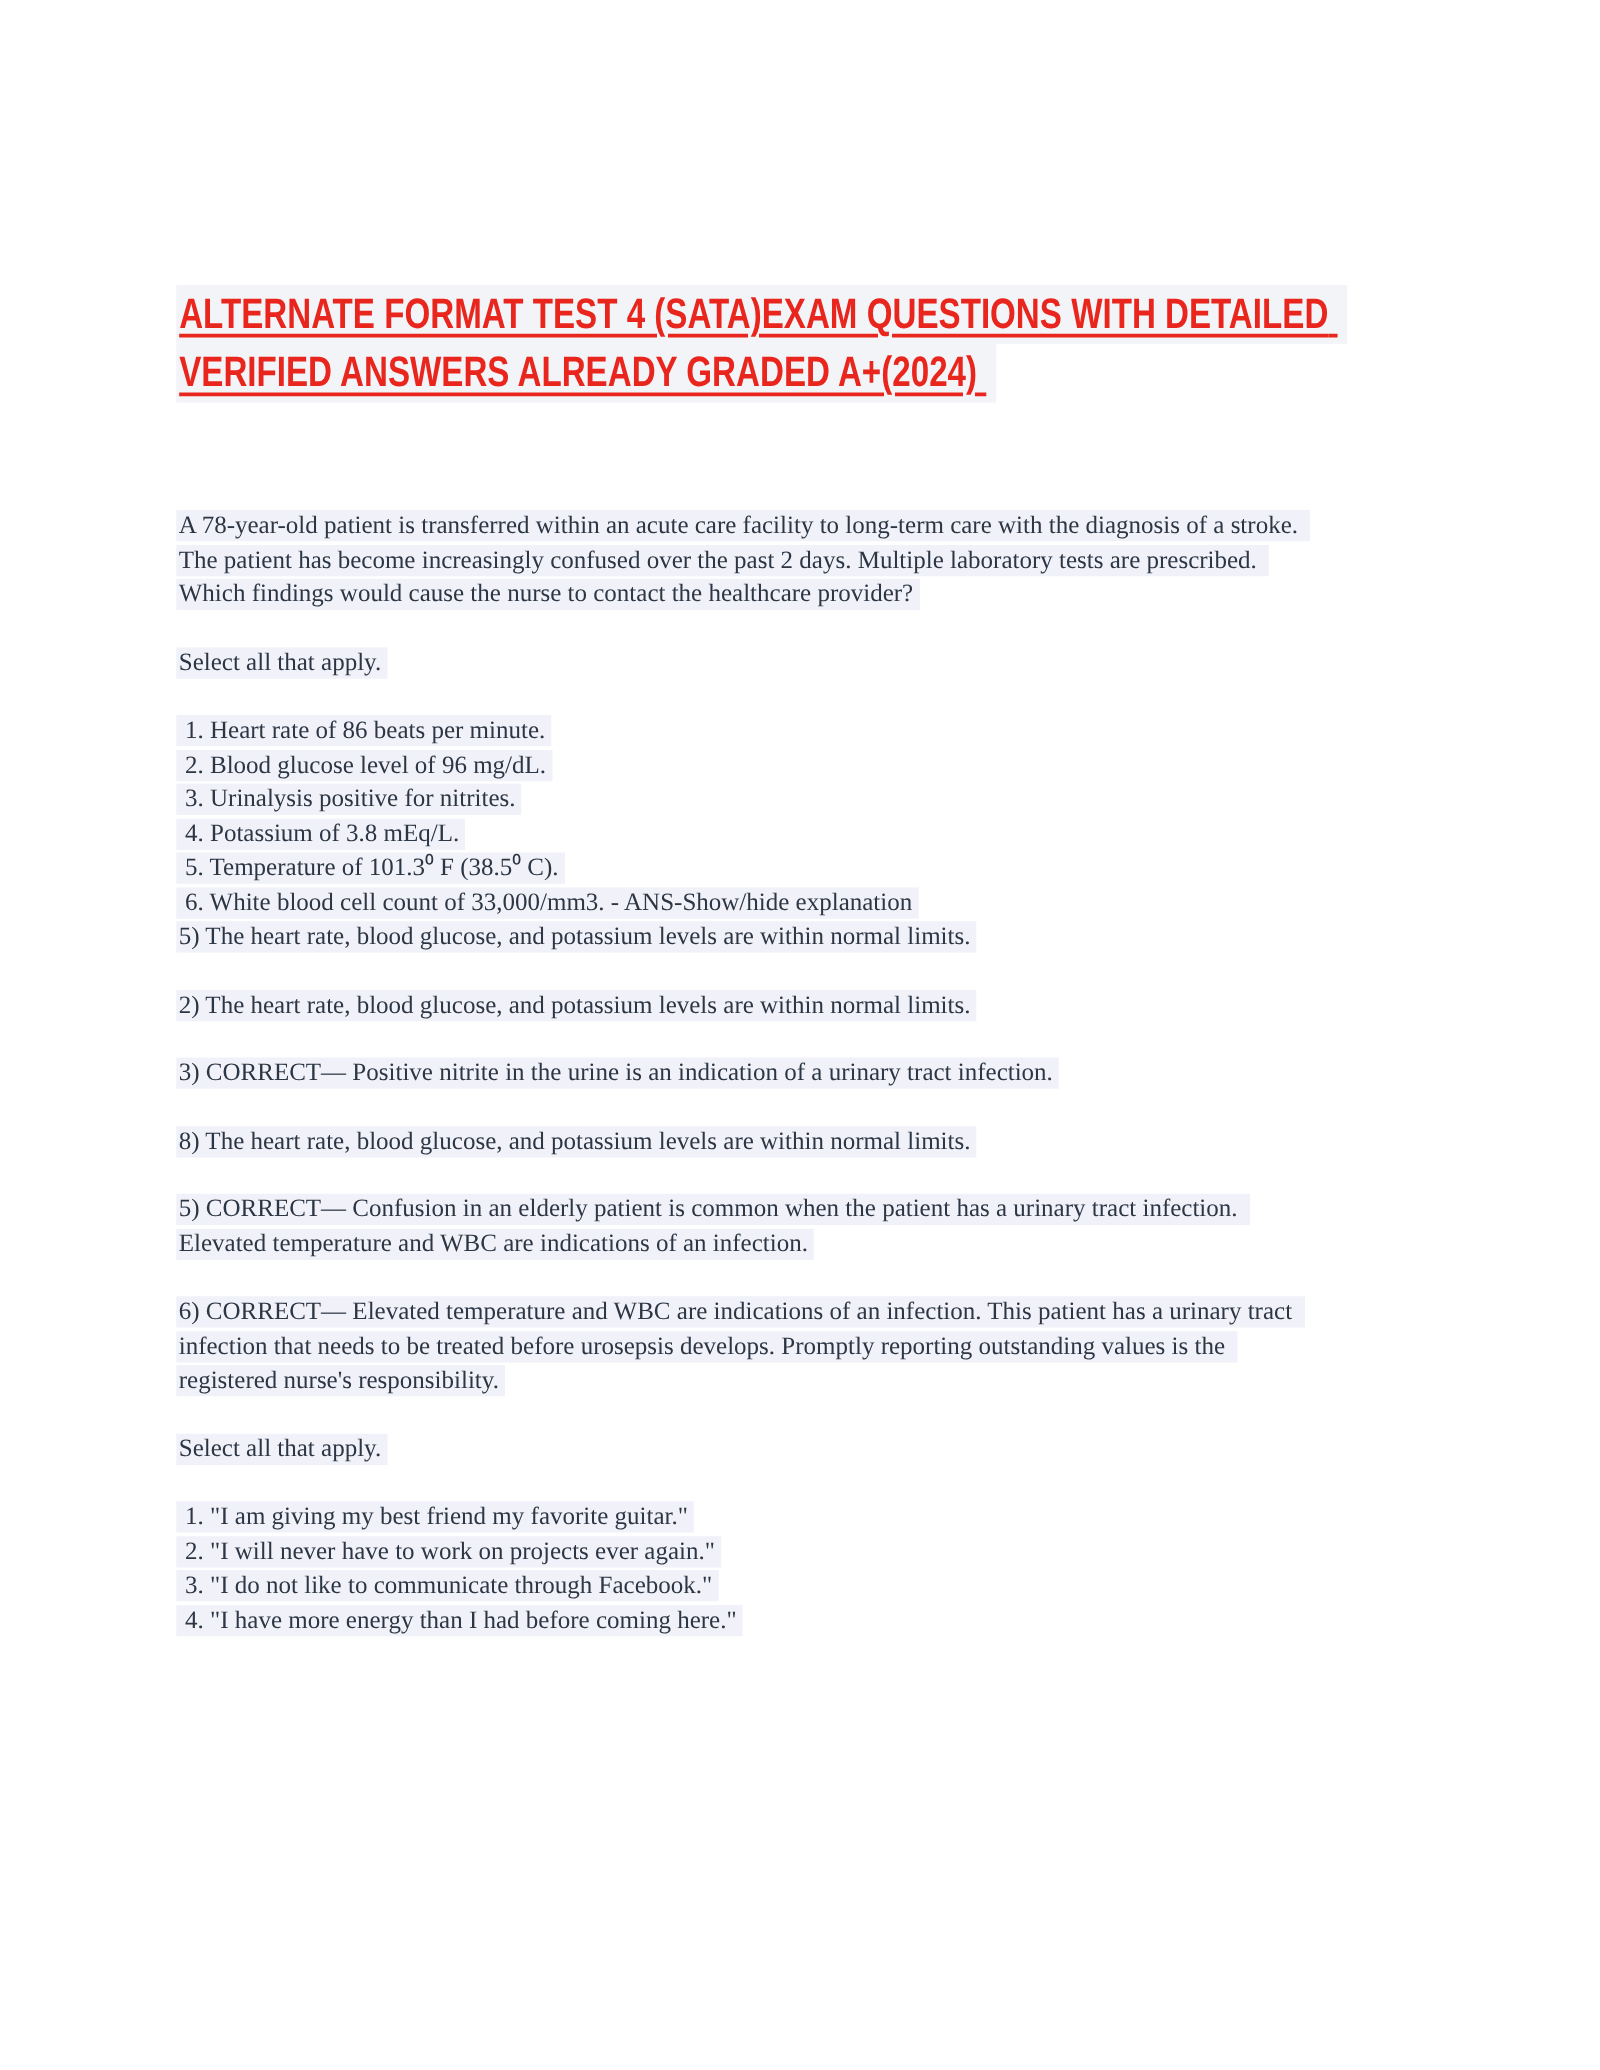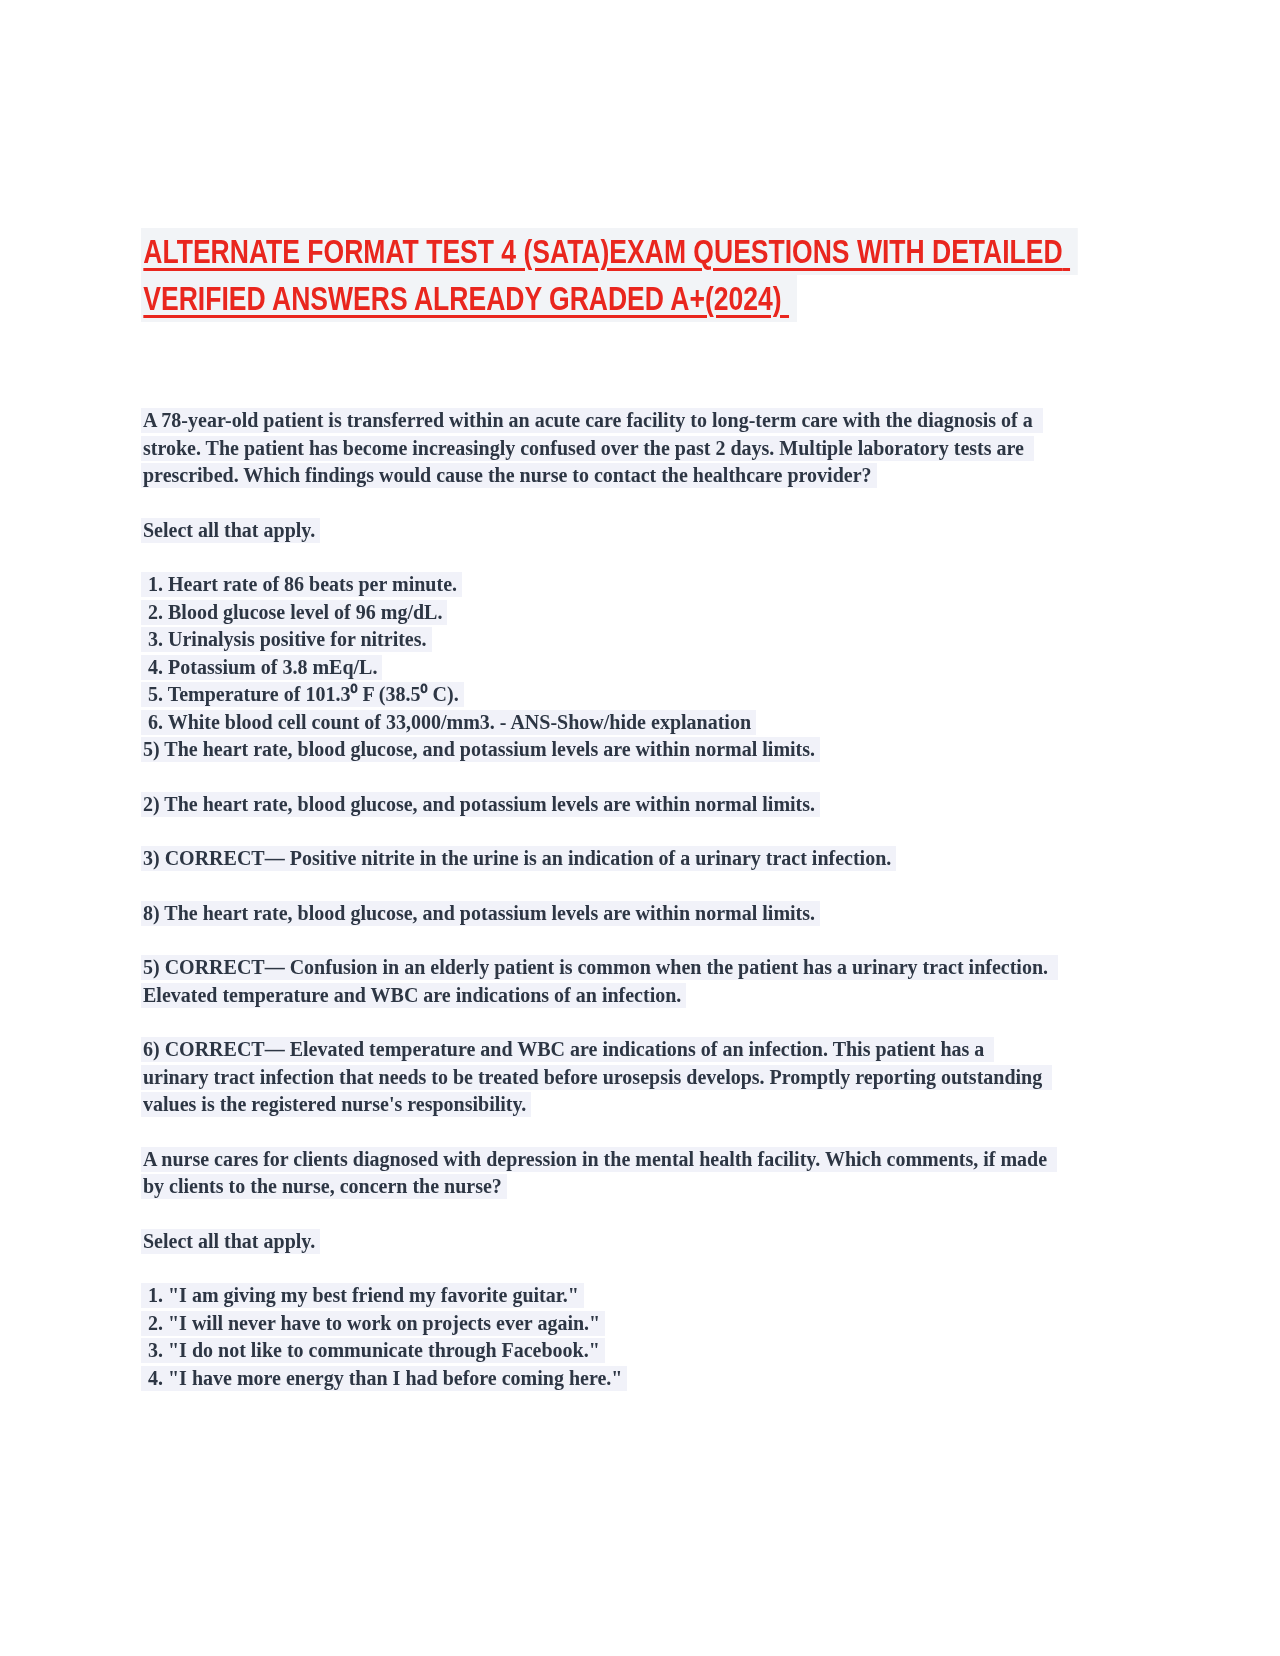--- a/index.html
+++ b/index.html
@@ -45,21 +45,21 @@
     text-decoration-thickness: 3px;
     text-underline-offset: 5px;
     white-space: pre-wrap;
   }
   
   .body-text {
     width: 912px;
     font-size: 20px;
     line-height: 27.5px;
   }
-  .para { margin-top: 27px; font-weight: bold; }
+  .para { margin-top: 27px; }
   .para:first-child,
   .tight { margin-top: 0; }
   .hl {
     background: var(--line-hl);
     padding: 1px 5px 2px 2px;
     -webkit-box-decoration-break: clone;
     box-decoration-break: clone;
     white-space: pre-wrap;
   }
   .line {  }
@@ -90,21 +90,20 @@
     <p class="para"><span class="hl">2) The heart rate, blood glucose, and potassium levels are within normal limits.</span></p>
 
     <p class="para"><span class="hl">3) CORRECT— Positive nitrite in the urine is an indication of a urinary tract infection.</span></p>
 
     <p class="para"><span class="hl">8) The heart rate, blood glucose, and potassium levels are within normal limits.</span></p>
 
     <p class="para"><span class="hl">5) CORRECT— Confusion in an elderly patient is common when the patient has a urinary tract infection. Elevated temperature and WBC are indications of an infection.</span></p>
 
     <p class="para"><span class="hl">6) CORRECT— Elevated temperature and WBC are indications of an infection. This patient has a urinary tract infection that needs to be treated before urosepsis develops. Promptly reporting outstanding values is the registered nurse's responsibility.</span></p>
 
-    <p class="para"><span class="hl">A nurse cares for clients diagnosed with depression in the mental health facility. Which comments, if made by clients to the nurse, concern the nurse?</span></p>
 
     <p class="para"><span class="hl">Select all that apply.</span></p>
 
     <div class="para">
       <div class="line"><span class="hl"> 1. "I am giving my best friend my favorite guitar."</span></div>
       <div class="line"><span class="hl"> 2. "I will never have to work on projects ever again."</span></div>
       <div class="line"><span class="hl"> 3. "I do not like to communicate through Facebook."</span></div>
       <div class="line"><span class="hl"> 4. "I have more energy than I had before coming here."</span></div>
     </div>
 

